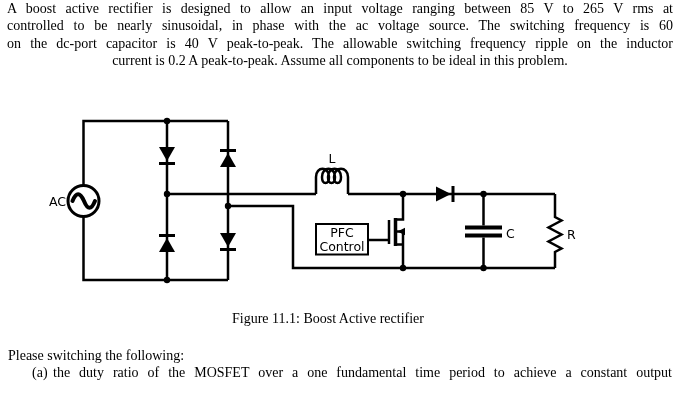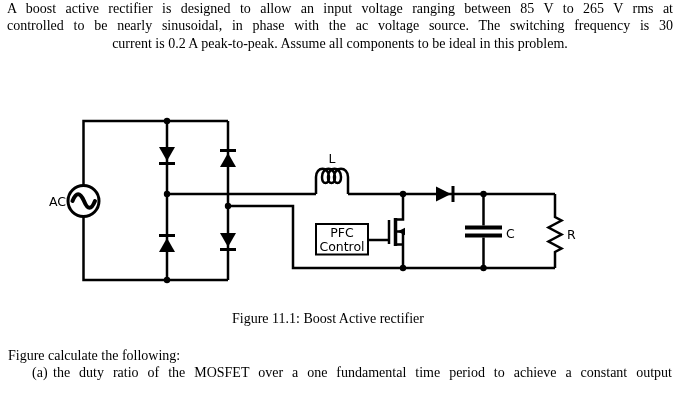--- a/index.html
+++ b/index.html
@@ -17,21 +17,22 @@
   .qitem{position:absolute;left:32px;top:364px;width:640px;display:flex;font-size:14px;line-height:17.3px;}
   .qid{flex:none;width:21px;}
   .qlines{width:619px;}
   .svgtext{font-family:"DejaVu Sans", sans-serif;fill:#000000;}
 </style>
 </head>
 <body>
 
 <div class="para">
   <div class="jline">A boost active rectifier is designed to allow an input voltage ranging between 85 V to 265 V rms at</div>
-  <div class="jline">controlled to be nearly sinusoidal, in phase with the ac voltage source. The switching frequency is 30</div>
+  <div class="jline">controlled to be nearly sinusoidal, in phase with the ac voltage source. The switching frequency is 60</div>
+  <div class="jline">on the dc-port capacitor is 40 V peak-to-peak. The allowable switching frequency ripple on the inductor</div>
   <div class="lline">current is 0.2 A peak-to-peak. Assume all components to be ideal in this problem.</div>
 </div>
 
 <svg class="fig" viewBox="0 0 680 418" aria-label="boost active rectifier schematic">
 
   <g stroke="#000" stroke-width="2.5" fill="none">
     <path d="M83.5,185.5 V121 H228"></path>
     <path d="M83.5,216.5 V280 H228"></path>
     <path d="M167,121 V280"></path>
     <path d="M228,121 V280"></path>
@@ -111,20 +112,20 @@
     <circle cx="228" cy="206" r="3.2"></circle>
     <circle cx="403" cy="194" r="3.2"></circle>
     <circle cx="403" cy="268" r="3.2"></circle>
     <circle cx="483.5" cy="194" r="3.2"></circle>
     <circle cx="483.5" cy="268" r="3.2"></circle>
   </g>
 </svg>
 
 <div class="caption">Figure 11.1: Boost Active rectifier</div>
 
-<div class="qintro">Figure calculate the following:</div>
+<div class="qintro">Please switching the following:</div>
 
 <div class="qitem">
   <span class="qid">(a)</span>
   <div class="qlines">
     <div class="jline">the duty ratio of the MOSFET over a one fundamental time period to achieve a constant output</div>
   </div>
 </div>
 
 </body></html>

